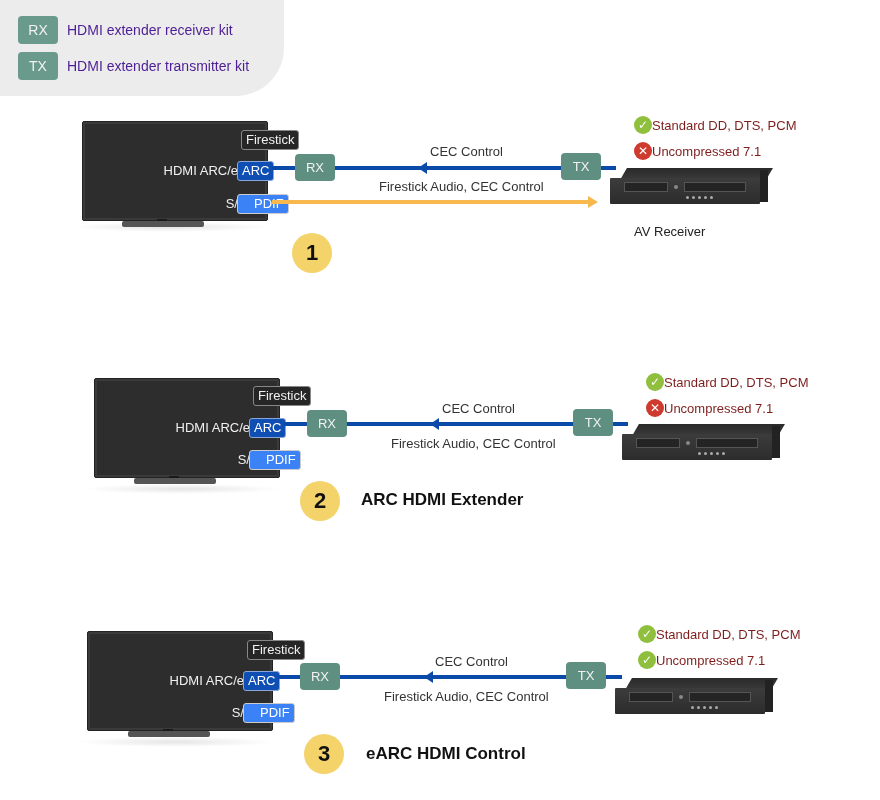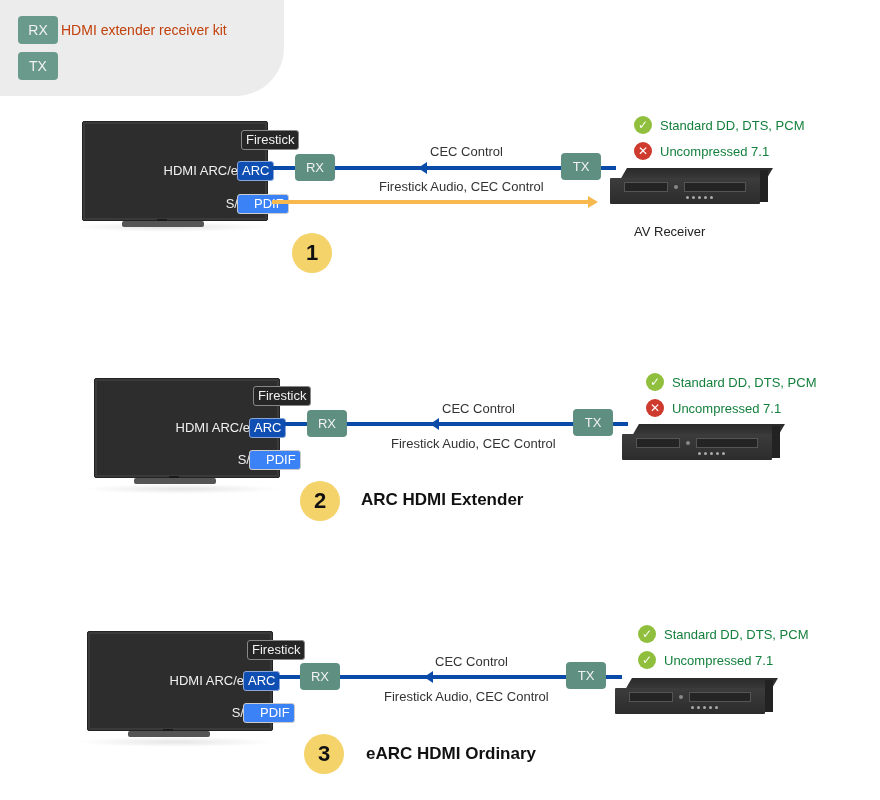--- a/index.html
+++ b/index.html
@@ -13,21 +13,21 @@
     position: absolute; left: 0; top: 0; width: 284px; height: 96px;
     background: #ececec; border-bottom-right-radius: 48px;
   }
   .legend-row { position: absolute; left: 18px; display: flex; align-items: center; }
   .legend-row.r1 { top: 16px; }
   .legend-row.r2 { top: 52px; }
   .kit-chip {
     width: 40px; height: 28px; border-radius: 4px; background: #6a9a8c;
     color: #f2f2f2; font-size: 14px; display: flex; align-items: center; justify-content: center;
   }
-  .legend-text { margin-left: 3px; font-size: 14px; color: #c2410c; }
+  .legend-text { margin-left: 9px; font-size: 14px; color: #4c1d95; }
 
   .scene { position: absolute; left: 0; width: 880px; height: 200px; }
   .tv {
     position: absolute; width: 184px; height: 98px; background: #2d2d2d;
     border: 1px solid #222; border-radius: 2px;
     box-shadow: inset 0 0 0 2px #3a3a3a;
   }
   .tv-stand-neck { position: absolute; width: 10px; height: 6px; background: #1a1a1a; }
   .tv-stand-base {
     position: absolute; width: 82px; height: 6px; background: #555;
@@ -88,39 +88,40 @@
   .avr-dot { position: absolute; width: 3px; height: 3px; border-radius: 50%; background: #aaa; }
   .avr-label { position: absolute; font-size: 13px; font-weight: normal; color: #222; }
 
   .status-row { position: absolute; display: flex; align-items: center; }
   .status-icon {
     width: 18px; height: 18px; border-radius: 50%; display: flex; align-items: center;
     justify-content: center; color: #fff; font-weight: bold; font-size: 12px;
   }
   .status-icon.ok { background: #8fbf3c; }
   .status-icon.no { background: #cf3a2e; }
-  .status-text { margin-left: 8px; font-size: 13px; color: #15803d; }
+  .status-text { font-size: 13px; color: #7f1d1d; }
 
   .num-badge {
     position: absolute; width: 40px; height: 40px; border-radius: 50%;
     background: #f4d36b; color: #111; font-weight: bold; font-size: 22px;
     display: flex; align-items: center; justify-content: center;
   }
   .scene-title { position: absolute; font-weight: bold; font-size: 17px; color: #111; white-space: nowrap; }
 </style>
 </head>
 <body>
 
 <div class="legend">
   <div class="legend-row r1">
     <div class="kit-chip">RX</div>
     <span class="legend-text">HDMI extender receiver kit</span>
   </div>
   <div class="legend-row r2">
     <div class="kit-chip">TX</div>
+    <span class="legend-text">HDMI extender transmitter kit</span>
   </div>
 </div>
 
 <div class="scene" style="top:0;">
   <div class="tv-shadow" style="left:70px; top:222px;"></div>
   <div class="tv" style="left:82px; top:121px;"></div>
   <div class="tv-stand-neck" style="left:157px; top:219px;"></div>
   <div class="tv-stand-base" style="left:122px; top:221px;"></div>
 
   <div class="tag tag-firestick" style="left:241px; top:130px;">Firestick</div>
@@ -256,14 +257,14 @@
   <div class="status-row" style="left:638px; top:625px;">
     <div class="status-icon ok">✓</div>
     <span class="status-text">Standard DD, DTS, PCM</span>
   </div>
   <div class="status-row" style="left:638px; top:651px;">
     <div class="status-icon ok">✓</div>
     <span class="status-text">Uncompressed 7.1</span>
   </div>
 
   <div class="num-badge" style="left:304px; top:734px;">3</div>
-  <div class="scene-title" style="left:366px; top:744px;">eARC HDMI Ordinary</div>
+  <div class="scene-title" style="left:366px; top:744px;">eARC HDMI Control</div>
 </div>
 
 </body></html>

